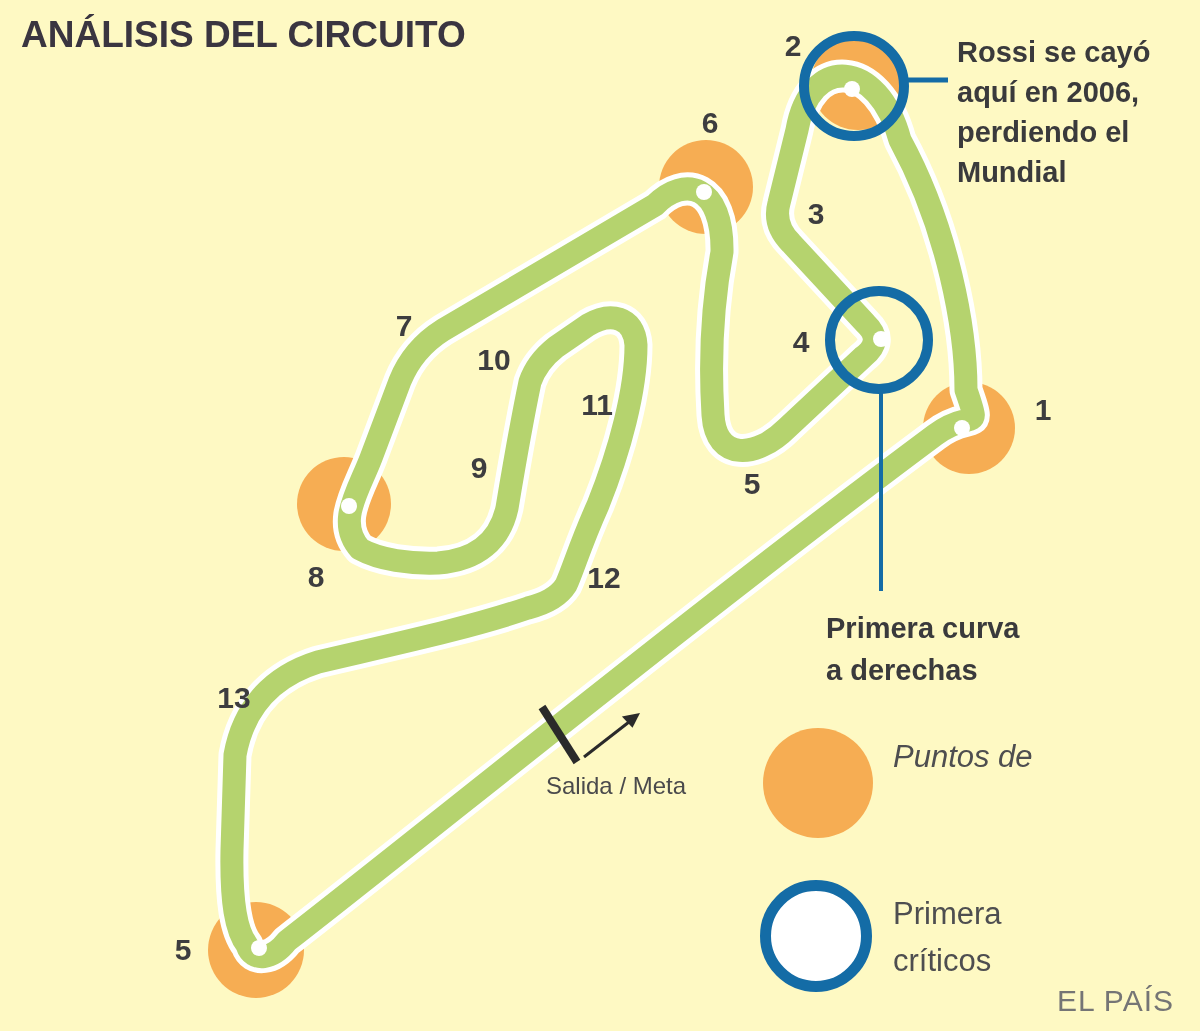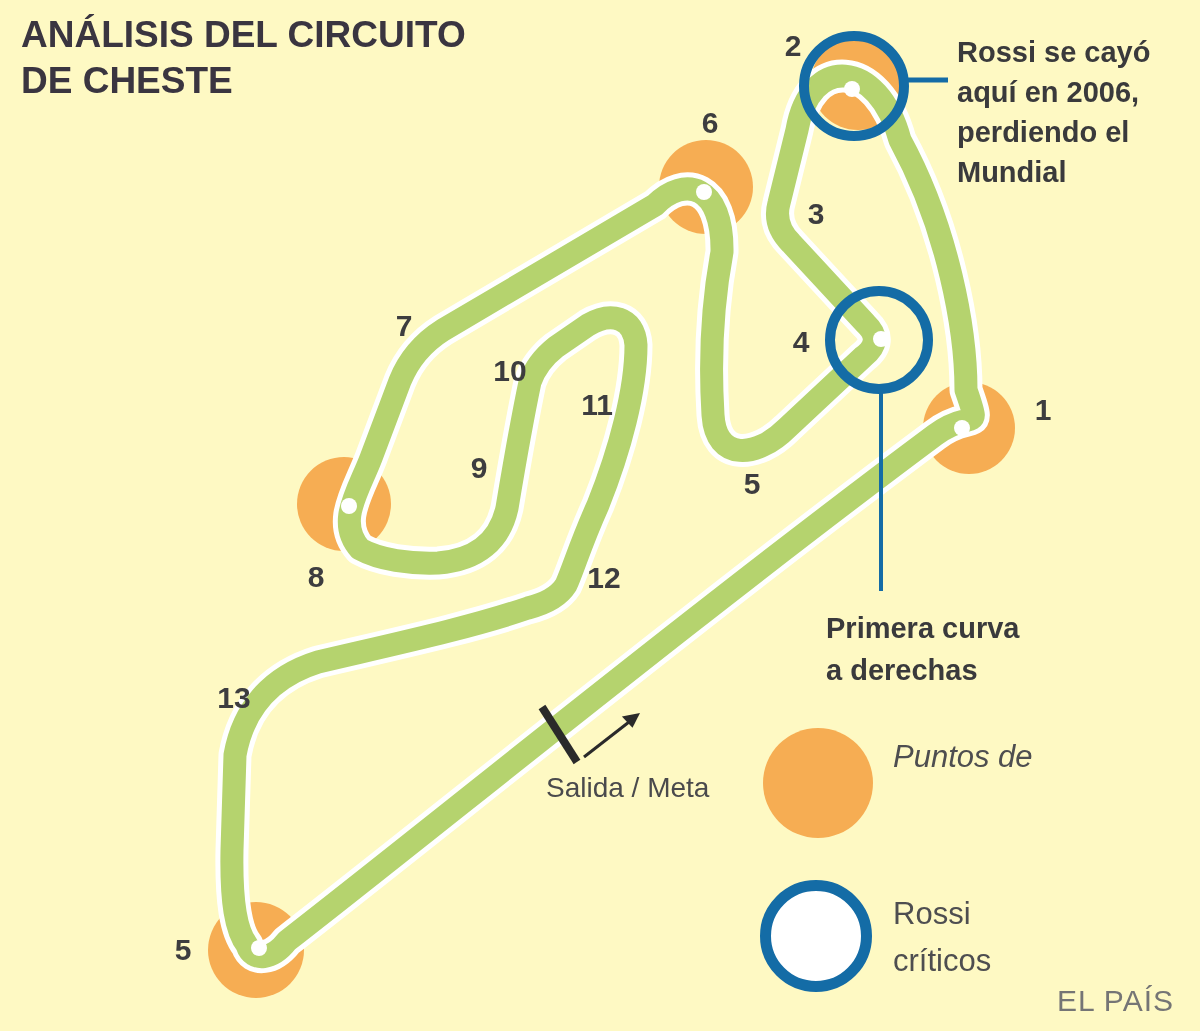--- a/index.html
+++ b/index.html
@@ -14,21 +14,21 @@
     letter-spacing:0px;white-space:nowrap;
   }
   .annotation{
     position:absolute;font-size:29px;font-weight:bold;color:#3a3a3c;
     line-height:40px;white-space:nowrap;margin-top:8px;
   }
   .annotation.rossi{left:957px;top:24px;}
   .annotation.primera{left:826px;top:599px;line-height:42px;}
   .salida-label{
     position:absolute;left:546px;top:772px;
-    font-size:28px;color:#4a4a4c;white-space:nowrap;
+    font-size:24px;color:#4a4a4c;white-space:nowrap;
   }
   .corner-num{
     position:absolute;transform:translate(-50%,-50%);
     font-size:30px;font-weight:bold;color:#3d3d3f;white-space:nowrap;
   }
   .legend-swatch-overtake{
     position:absolute;left:763px;top:728px;width:110px;height:110px;
     border-radius:50%;background:#f6ad53;
   }
   .legend-swatch-critical{
@@ -144,21 +144,20 @@
 
     <line x1="542" y1="707" x2="577" y2="762" stroke="#2a2a2a" stroke-width="8"></line>
     <g>
       <line x1="584" y1="757" x2="629" y2="722" stroke="#2a2a2a" stroke-width="3"></line>
       <polygon points="640,713 632.5,727.7 621.9,716.6" fill="#2a2a2a"></polygon>
     </g>
   </svg>
 
   <div class="page-title">
     <div>ANÁLISIS DEL CIRCUITO</div>
-    <div>DE CHESTE</div>
   </div>
 
   <div class="annotation rossi">
     <div>Rossi se cayó</div>
     <div>aquí en 2006,</div>
     <div>perdiendo el</div>
     <div>Mundial</div>
   </div>
 
   <div class="annotation primera">
@@ -171,34 +170,34 @@
   <div>
       <div class="corner-num" style="left: 1043px; top: 410px;">1</div>
       <div class="corner-num" style="left: 793px; top: 46px;">2</div>
       <div class="corner-num" style="left: 816px; top: 214px;">3</div>
       <div class="corner-num" style="left: 801px; top: 342px;">4</div>
       <div class="corner-num" style="left: 752px; top: 484px;">5</div>
       <div class="corner-num" style="left: 710px; top: 123px;">6</div>
       <div class="corner-num" style="left: 404px; top: 326px;">7</div>
       <div class="corner-num" style="left: 316px; top: 577px;">8</div>
       <div class="corner-num" style="left: 479px; top: 468px;">9</div>
-      <div class="corner-num" style="left: 510px; top: 360px; margin-top: 11px;">10</div>
+      <div class="corner-num" style="left: 494px; top: 360px;">10</div>
       <div class="corner-num" style="left: 597px; top: 386px; margin-top: 19px;">11</div>
       <div class="corner-num" style="left: 604px; top: 578px;">12</div>
       <div class="corner-num" style="left: 234px; top: 698px;">13</div>
       <div class="corner-num" style="left: 183px; top: 950px;">5</div>
     </div>
 
   <div>
     <div class="legend-swatch-overtake"></div>
     <div class="legend-label l1">
       <div>Puntos de</div>
     </div>
     <div class="legend-swatch-critical"></div>
     <div class="legend-label l2">
-      <div>Rossi</div>
+      <div>Primera</div>
       <div>críticos</div>
     </div>
   </div>
 
   <div class="credit">EL PAÍS</div>
 
 </div>
 
 </body></html>

